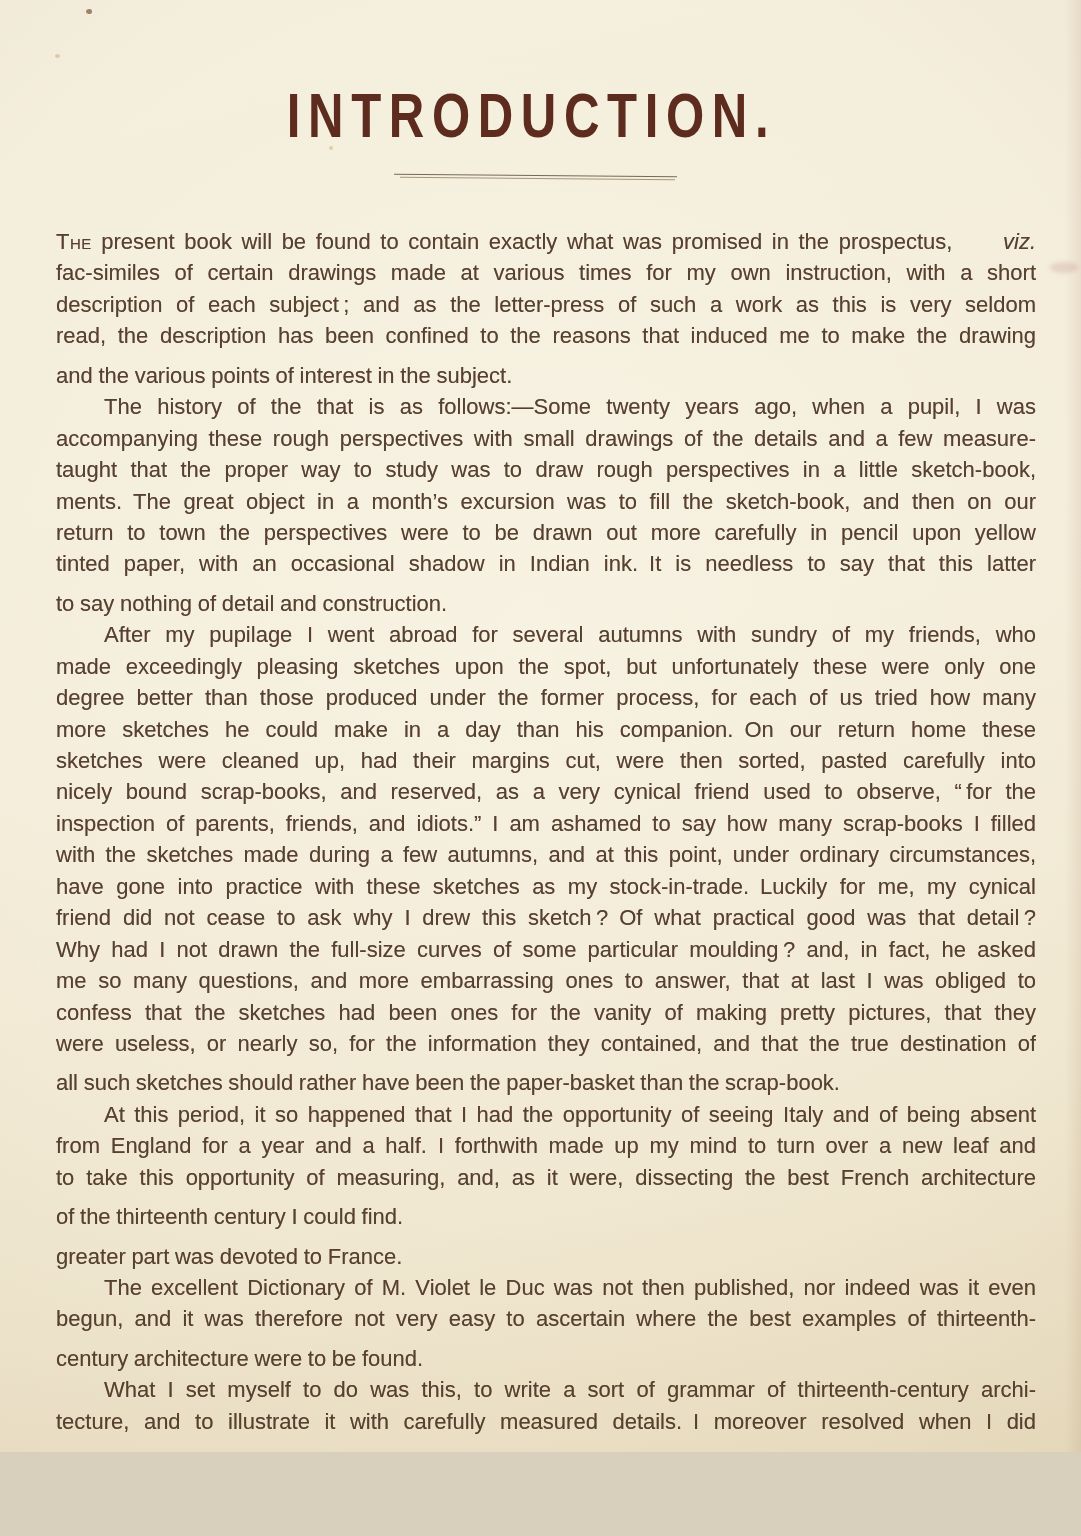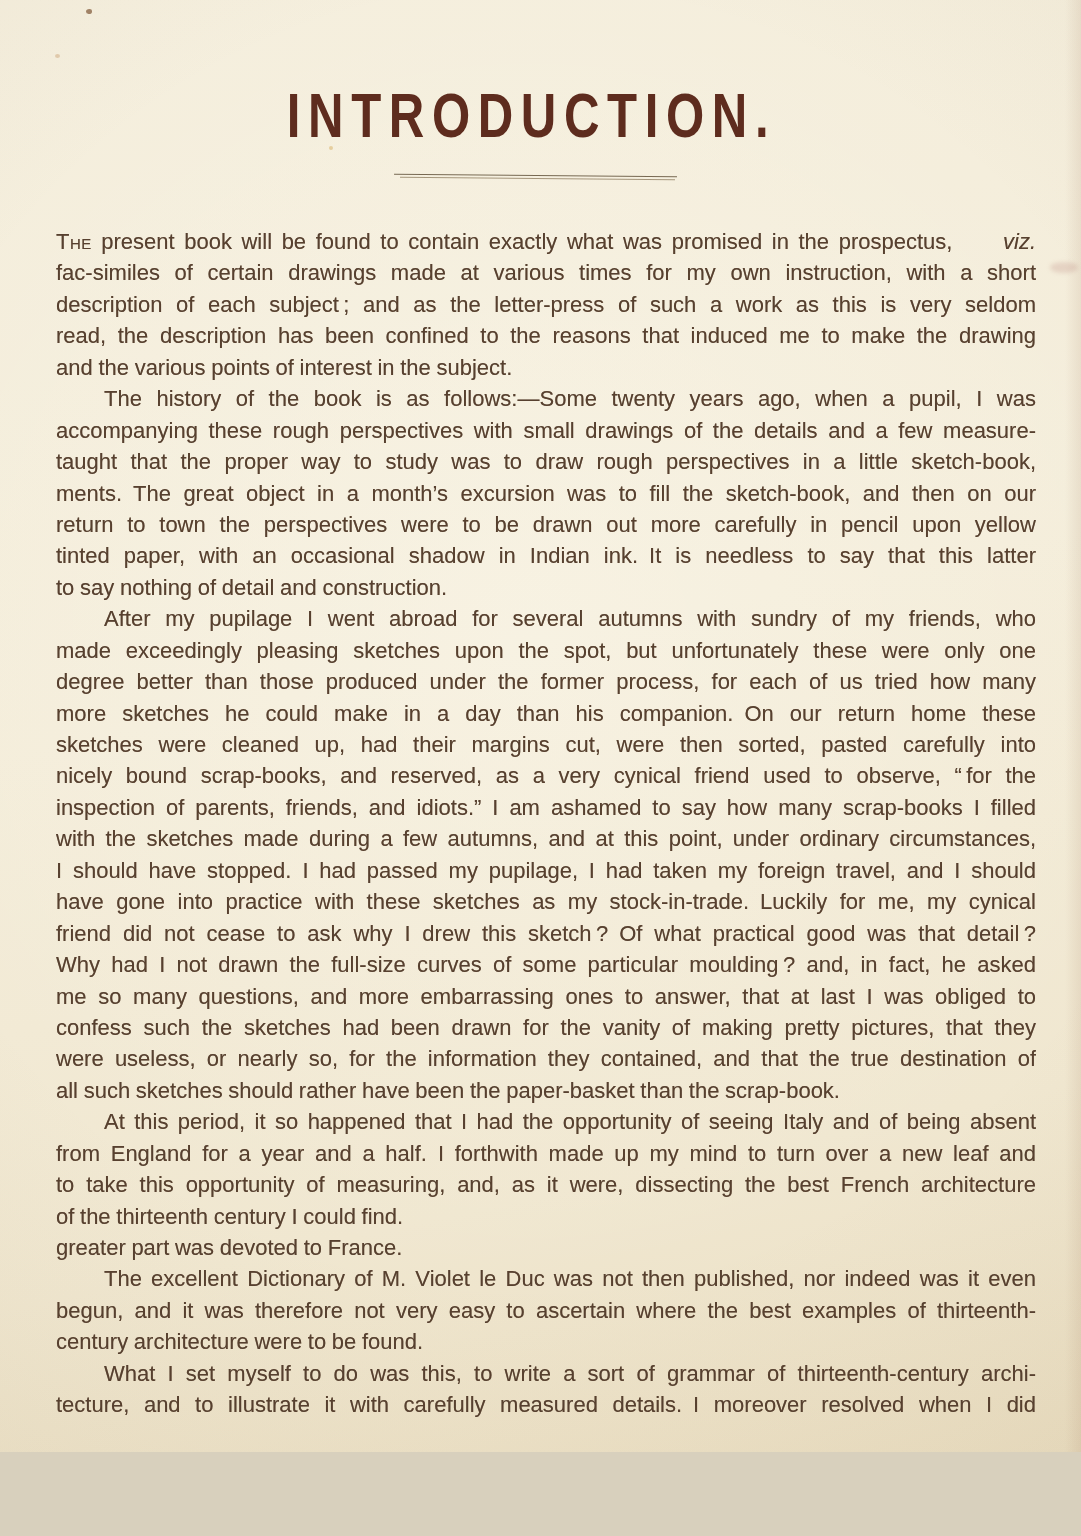--- a/index.html
+++ b/index.html
@@ -43,21 +43,21 @@
     position:absolute; left:56px; top:226px; width:980px;
     font-size:22px; line-height:31.45px;
     color:var(--ink,#57402f);
     text-shadow: 0 0 0.4px rgba(87,64,47,0.45);
   }
   .line{
     height:31.45px; overflow:hidden;
     text-align:justify; text-align-last:justify;
     word-spacing:-0.02em;
   }
-  .line.last{ text-align-last:left; }
+  .line.last{ text-align-last:left;margin-top:8px; }
   .line.indent{ padding-left:48px; }
   .sc{ font-variant:small-caps; letter-spacing:0.02em; }
   em{ font-style:italic;margin-left:41px; }
   .sig{
     position:absolute; top:1492px; left:0; right:0;
     text-align:center; transform:translateX(-4px);
     font-size:17px; color:var(--ink,#57402f);
   }
   .speck{ position:absolute; border-radius:50%; pointer-events:none; }
   .s1{ left:86px; top:9px;  width:6px; height:5px; background:#7d5535; opacity:.7; border-radius:60% 40% 55% 45%; }
@@ -83,43 +83,42 @@
 
   <div class="body-text">
       <div>
         <div class="line"><span class="sc">The</span> present book will be found to contain exactly what was promised in the prospectus, <em>viz.</em></div>
         <div class="line">fac-similes of certain drawings made at various times for my own instruction, with a short</div>
         <div class="line">description of each subject ; and as the letter-press of such a work as this is very seldom</div>
         <div class="line">read, the description has been confined to the reasons that induced me to make the drawing</div>
         <div class="line last">and the various points of interest in the subject.</div>
       </div>
       <div>
-        <div class="line indent">The history of the book is as follows:—Some twenty years ago, when a pupil, I was</div>
+        <div class="line indent">The history of the that is as follows:—Some twenty years ago, when a pupil, I was</div>
         <div class="line">accompanying these rough perspectives with small drawings of the details and a few measure-</div>
         <div class="line">taught that the proper way to study was to draw rough perspectives in a little sketch-book,</div>
         <div class="line">ments. The great object in a month’s excursion was to fill the sketch-book, and then on our</div>
         <div class="line">return to town the perspectives were to be drawn out more carefully in pencil upon yellow</div>
         <div class="line">tinted paper, with an occasional shadow in Indian ink. It is needless to say that this latter</div>
         <div class="line last">to say nothing of detail and construction.</div>
       </div>
       <div>
         <div class="line indent">After my pupilage I went abroad for several autumns with sundry of my friends, who</div>
         <div class="line">made exceedingly pleasing sketches upon the spot, but unfortunately these were only one</div>
         <div class="line">degree better than those produced under the former process, for each of us tried how many</div>
         <div class="line">more sketches he could make in a day than his companion. On our return home these</div>
         <div class="line">sketches were cleaned up, had their margins cut, were then sorted, pasted carefully into</div>
         <div class="line">nicely bound scrap-books, and reserved, as a very cynical friend used to observe, “ for the</div>
         <div class="line">inspection of parents, friends, and idiots.” I am ashamed to say how many scrap-books I filled</div>
         <div class="line">with the sketches made during a few autumns, and at this point, under ordinary circumstances,</div>
-        <div class="line">I should have stopped. I had passed my pupilage, I had taken my foreign travel, and I should</div>
         <div class="line">have gone into practice with these sketches as my stock-in-trade. Luckily for me, my cynical</div>
         <div class="line">friend did not cease to ask why I drew this sketch ? Of what practical good was that detail ?</div>
         <div class="line">Why had I not drawn the full-size curves of some particular moulding ? and, in fact, he asked</div>
         <div class="line">me so many questions, and more embarrassing ones to answer, that at last I was obliged to</div>
-        <div class="line">confess such the sketches had been drawn for the vanity of making pretty pictures, that they</div>
+        <div class="line">confess that the sketches had been ones for the vanity of making pretty pictures, that they</div>
         <div class="line">were useless, or nearly so, for the information they contained, and that the true destination of</div>
         <div class="line last">all such sketches should rather have been the paper-basket than the scrap-book.</div>
       </div>
       <div>
         <div class="line indent">At this period, it so happened that I had the opportunity of seeing Italy and of being absent</div>
         <div class="line">from England for a year and a half. I forthwith made up my mind to turn over a new leaf and</div>
         <div class="line">to take this opportunity of measuring, and, as it were, dissecting the best French architecture</div>
         <div class="line last">of the thirteenth century I could find.</div>
       </div>
       <div>

